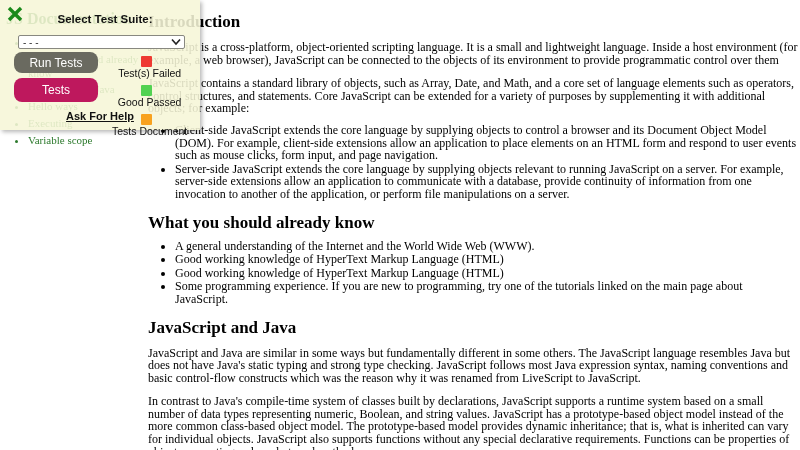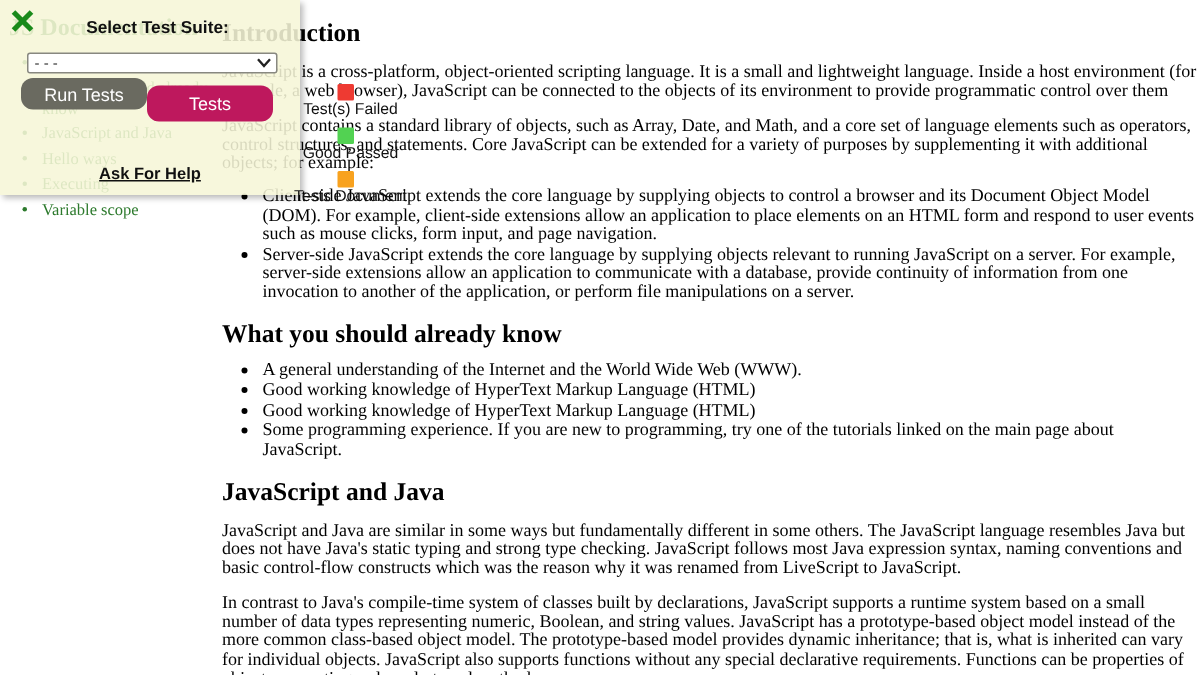--- a/index.html
+++ b/index.html
@@ -113,20 +113,21 @@
   }
   .panel-row {
     position: absolute;
     left: 0; top: 52px;
     width: 200px;
     display: flex;
   }
   .btn-col {
     margin-left: 14px;
     display: flex;
+    flex-direction: column;
   }
   .btn {
     width: 84px;
     border: none;
     border-radius: 8px;
     color: #ffffff;
     font-family: "Liberation Sans", sans-serif;
     font-size: 12px;
     cursor: pointer;
     text-align: center;

